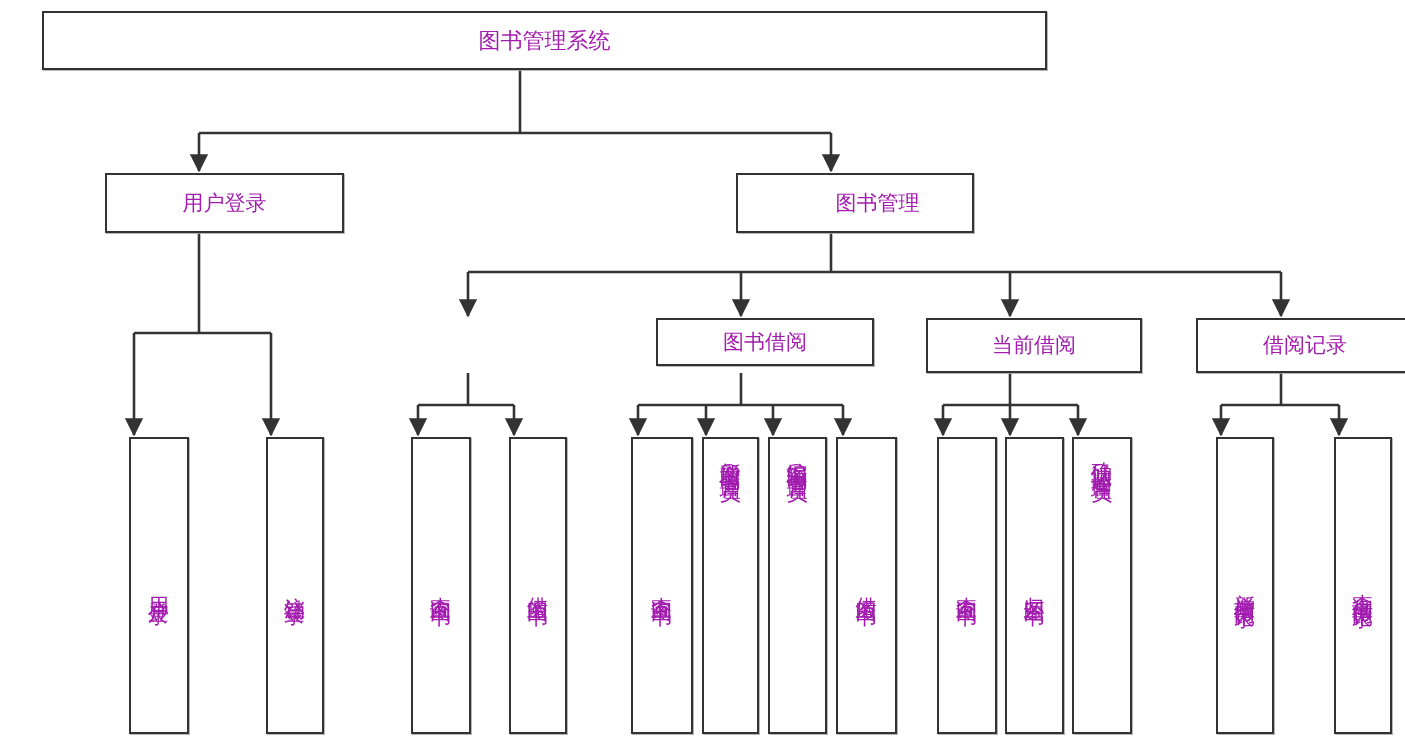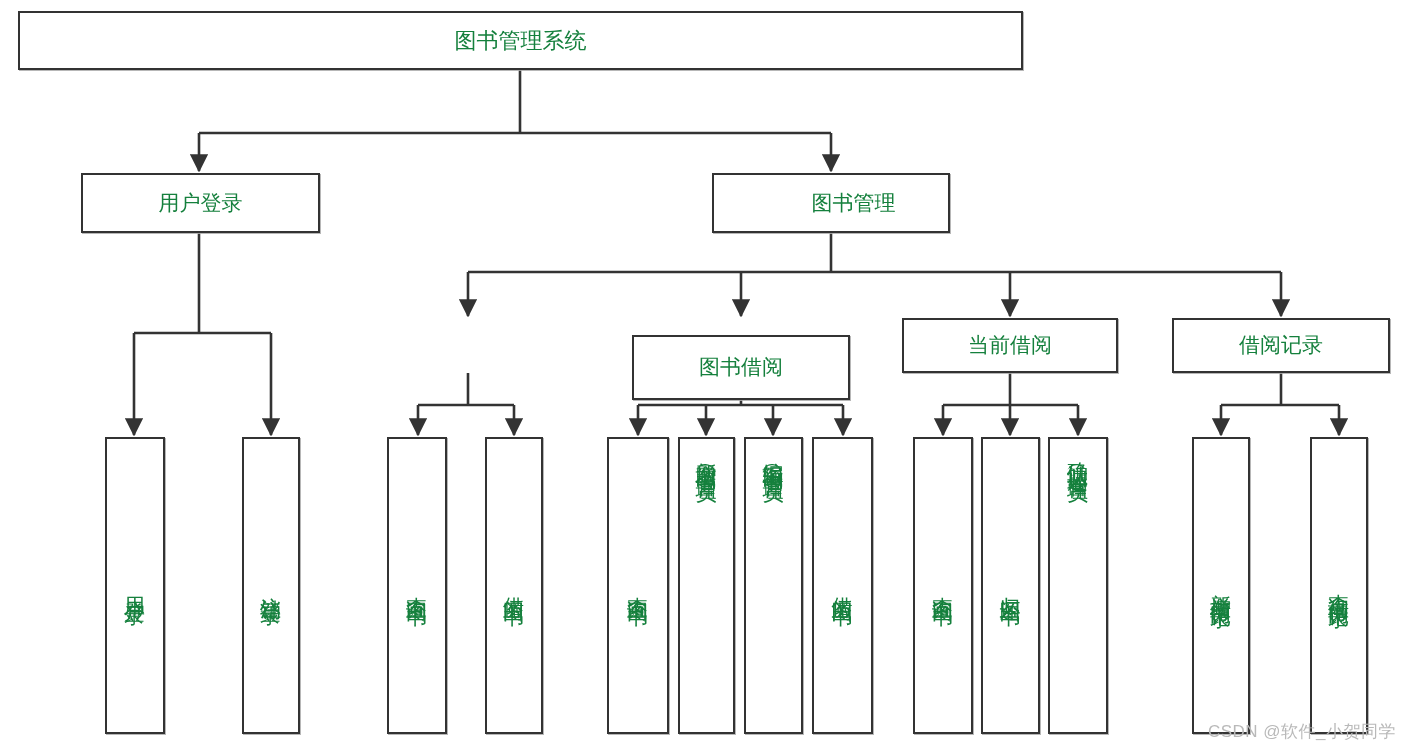--- a/index.html
+++ b/index.html
@@ -16,22 +16,23 @@
 
   .node{
     position:absolute;
     box-sizing:border-box;
     background:#ffffff;
     border:2px solid #333333;
     box-shadow:1px 1px 0 0 rgba(170,170,170,0.85);
     display:flex;
     align-items:center;
     justify-content:center;
-    color:#15803d;
+    color:#a21caf;
     z-index:2;
+    margin-left:24px;
   }
   .node .lbl{
     display:block;
     text-align:center;
     line-height:1.18;
     white-space:nowrap;
   }
   
   .node.horiz .lbl{font-size:21px;}
   .node.root .lbl{font-size:22px;}
@@ -122,21 +123,21 @@
     <span class="lbl">图书管理系统</span>
   </div>
 
   <div class="node horiz" style="left:81px;top:173px;width:239px;height:60px;">
     <span class="lbl">用户登录</span>
   </div>
   <div class="node horiz" style="left:712px;top:173px;width:238px;height:60px;padding-left:45px;">
     <span class="lbl">图书管理</span>
   </div>
 
-  <div class="node horiz" style="left:632px;top:335px;width:218px;height:65px;">
+  <div class="node horiz" style="left:632px;top:318px;width:218px;height:48px;">
     <span class="lbl">图书借阅</span>
   </div>
   <div class="node horiz" style="left:902px;top:318px;width:216px;height:55px;">
     <span class="lbl">当前借阅</span>
   </div>
   <div class="node horiz" style="left:1172px;top:318px;width:218px;height:55px;">
     <span class="lbl">借阅记录</span>
   </div>
 
   <div class="node vert center" style="left:105px;top:437px;width:60px;height:297px;">
@@ -176,14 +177,13 @@
     <span class="lbl">确认归还（管理员）</span>
   </div>
 
   <div class="node vert center" style="left:1192px;top:437px;width:58px;height:297px;">
     <span class="lbl">新增借阅记录</span>
   </div>
   <div class="node vert center" style="left:1310px;top:437px;width:58px;height:297px;">
     <span class="lbl">查询借阅记录</span>
   </div>
 
-  <div id="watermark">CSDN @软件_小贺同学</div>
 </div>
 
 </body></html>

